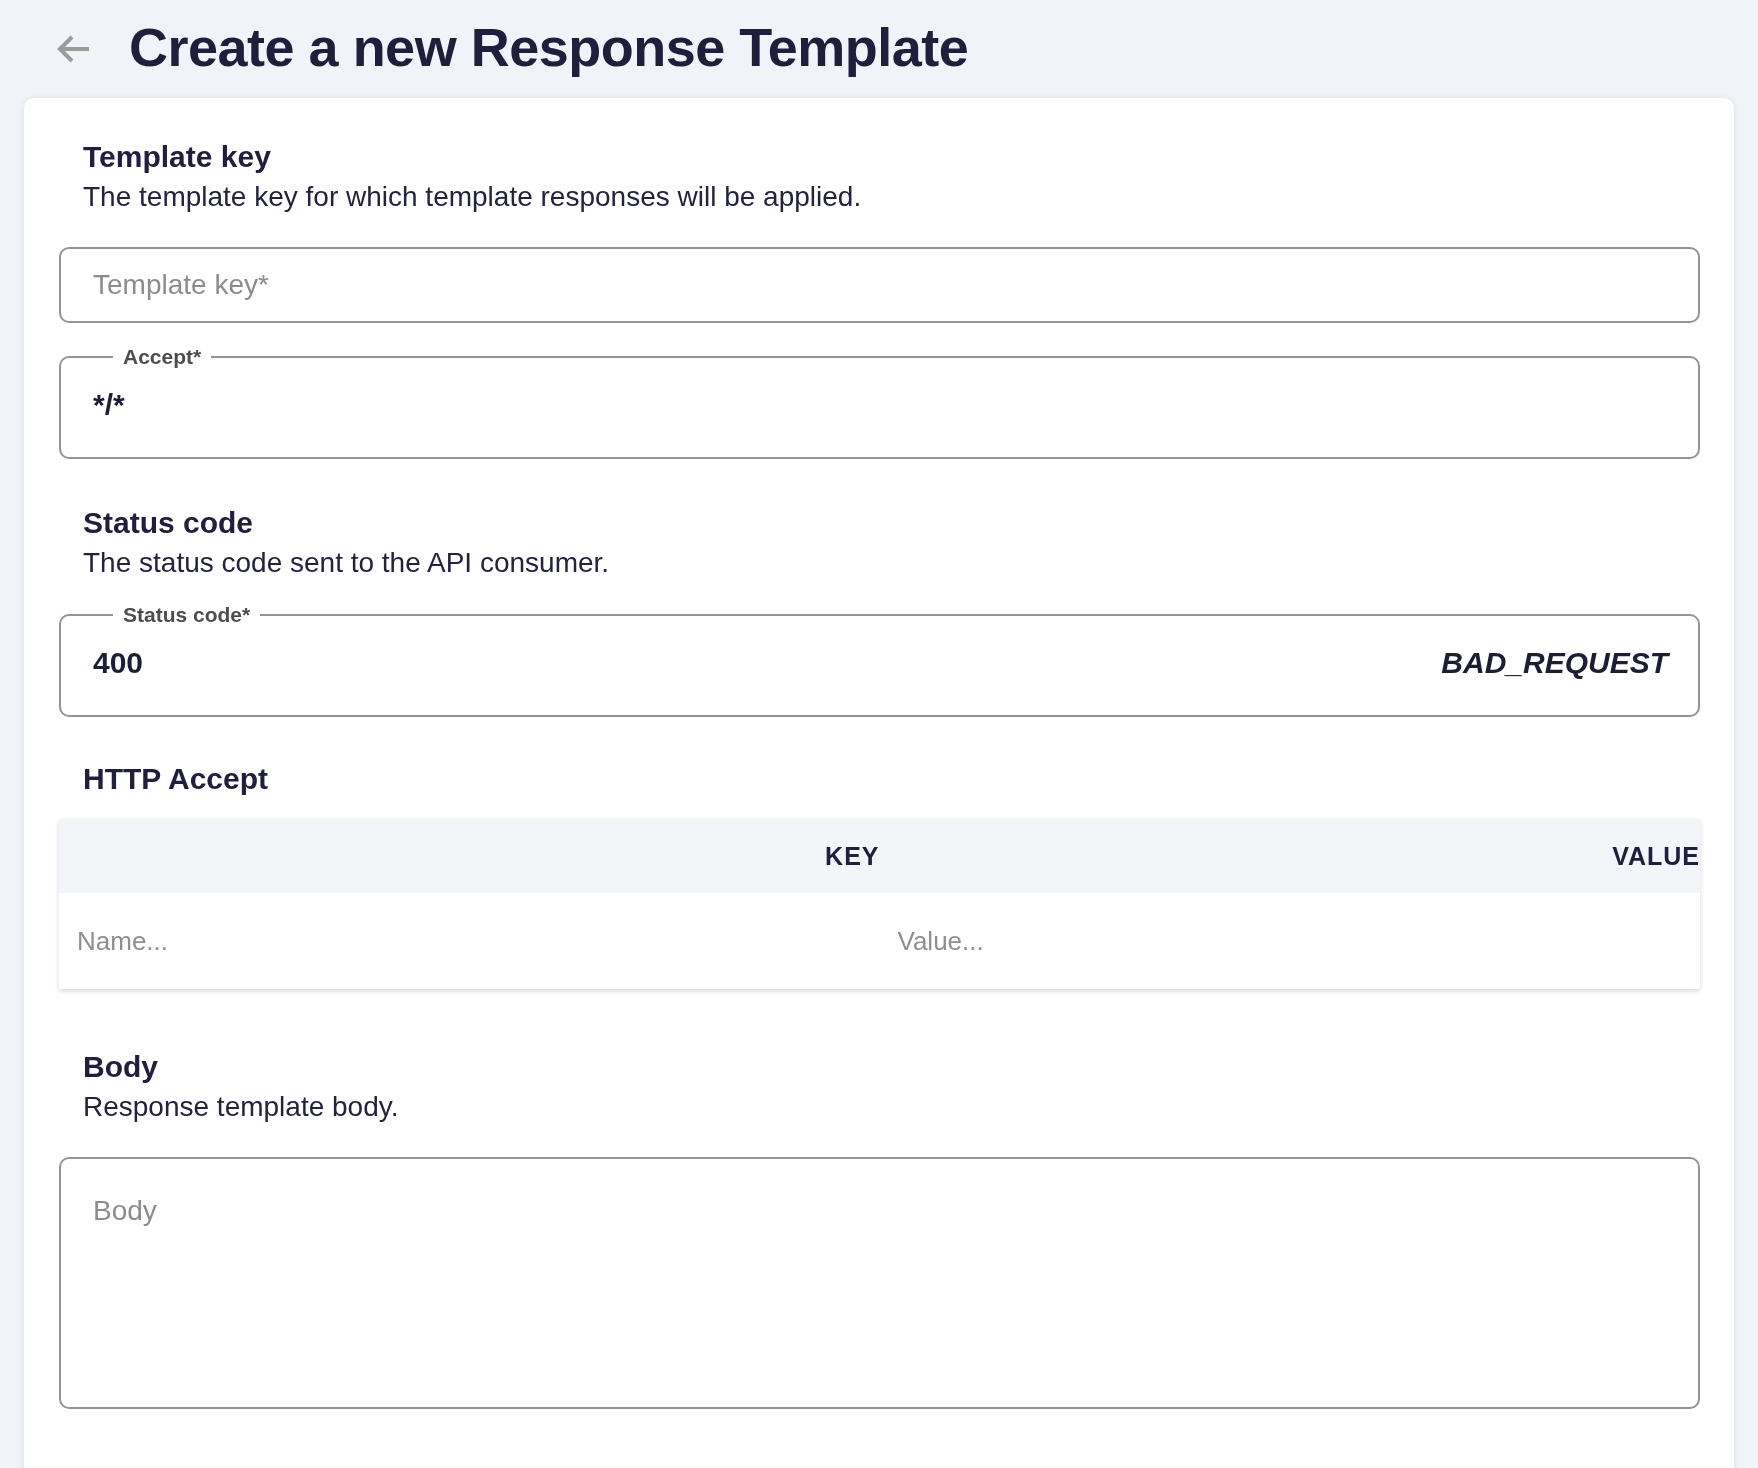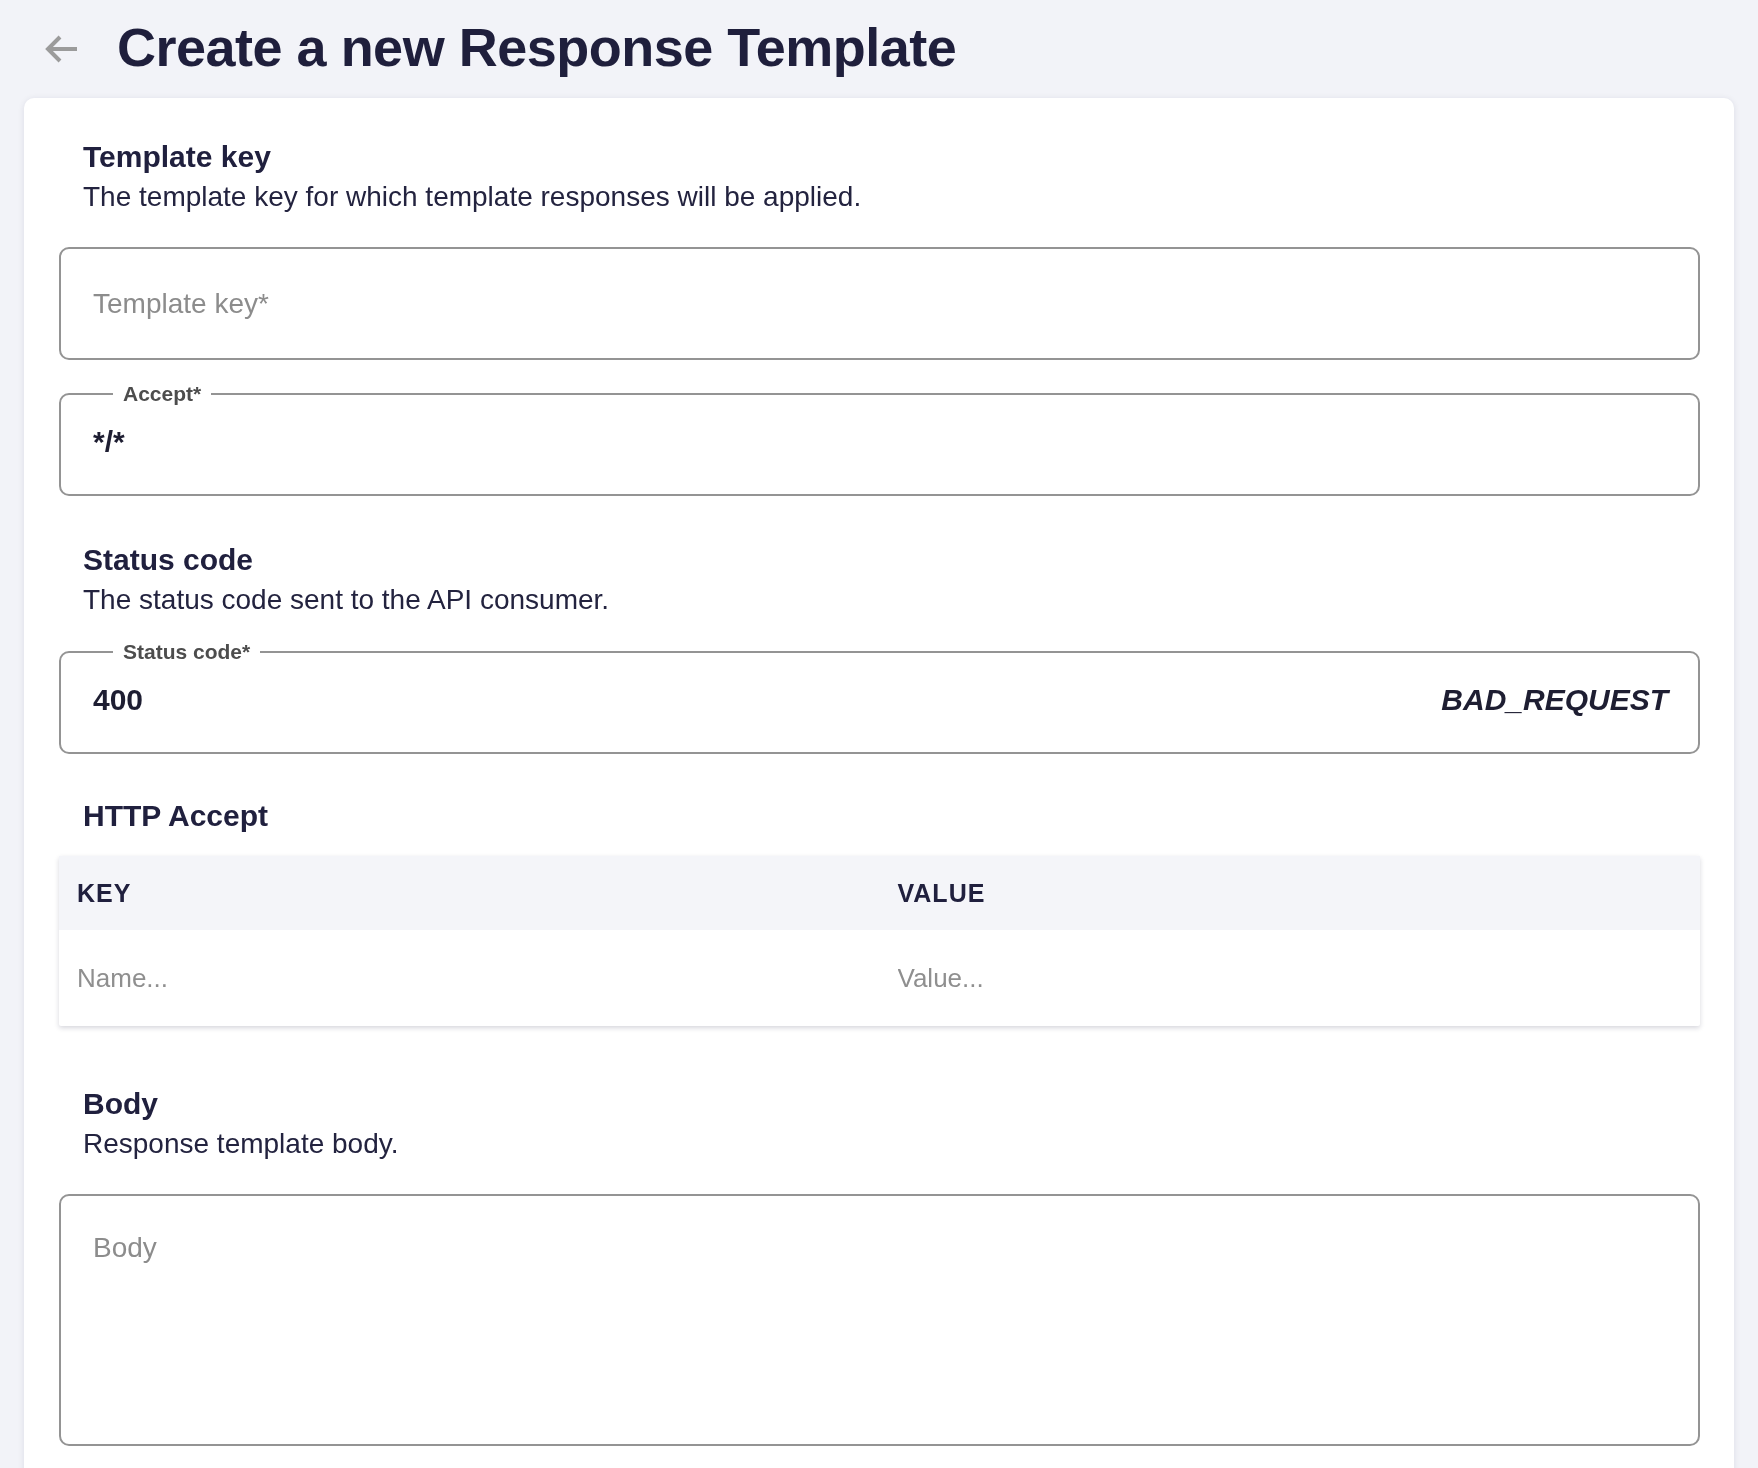--- a/index.html
+++ b/index.html
@@ -12,21 +12,21 @@
     background: #f2f3f8;
     font-family: "Liberation Sans", sans-serif;
     color: #20203e;
   }
 
   
   .page-header {
     height: 98px;
     display: flex;
     align-items: center;
-    padding-left: 45px;
+    padding-left: 57px;
   }
   .back-btn {
     background: none;
     border: none;
     padding: 0;
     margin: 0 38px 0 0;
     width: 34px;
     height: 30px;
     cursor: pointer;
     display: flex;
@@ -71,21 +71,21 @@
 
   .mt-s2 { margin-top: 46px; }
   .mt-s3 { margin-top: 46px; }
   .mt-s4 { margin-top: 44px; }
   .mt-s5 { margin-top: 60px; }
 
   
   .text-input {
     display: block;
     width: 100%;
-    height: 113px;
+    height: 76px;
     margin-top: 32px;
     border: 2px solid #949494;
     border-radius: 10px;
     background: #fff;
     font-family: "Liberation Sans", sans-serif;
     font-size: 28px;
     color: #1e1e32;
     padding: 0 32px;
     outline: none;
   }
@@ -141,20 +141,21 @@
     width: 100%;
     border-radius: 2px;
     box-shadow: 0 2px 5px rgba(30, 30, 60, 0.18);
     background: #fff;
   }
   .headers-table .thead {
     display: flex;
     height: 74px;
     align-items: center;
     background: #f4f5f9;
+    text-align: right;
   }
   .headers-table .th {
     width: 50%;
     font-size: 25px;
     font-weight: 700;
     letter-spacing: 1px;
     color: #20203e;
     padding-left: 18px;
   }
   .headers-table .tbody-row {

